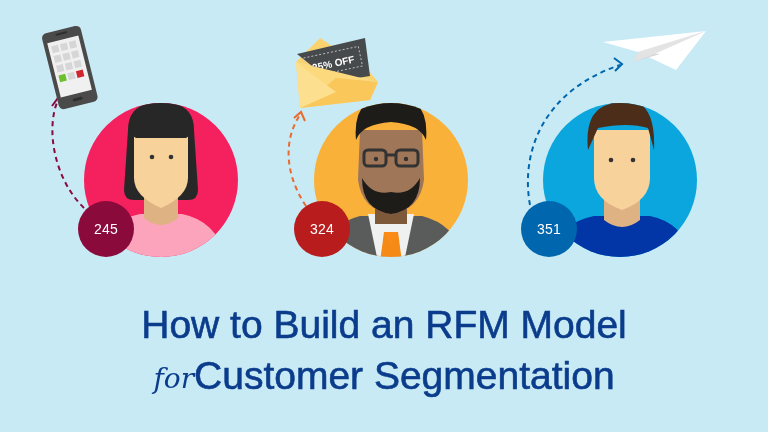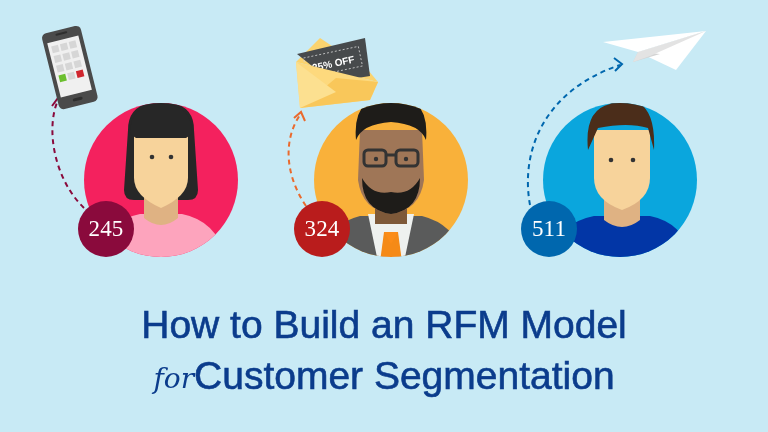--- a/index.html
+++ b/index.html
@@ -6,22 +6,22 @@
   body {
     width: 768px; height: 432px; overflow: hidden;
     background: #c8eaf5;
     font-family: "Liberation Sans", sans-serif;
     position: relative;
   }
   .stage { position: absolute; left: 0; top: 0; width: 768px; height: 432px; }
   .art { position: absolute; left: 0; top: 0; }
   .badge {
     position: absolute; width: 56px; height: 56px; border-radius: 50%;
-    color: #fff; font-size: 23px; display: flex; align-items: center; justify-content: center;
-    font-family: Liberation Serif, serif; letter-spacing: 0.2px;
+    color: #fff; font-size: 14px; display: flex; align-items: center; justify-content: center;
+    font-family: Liberation Sans, sans-serif; letter-spacing: 0.2px;
   }
   .title {
     position: absolute; left: 0; width: 768px; text-align: center;
     color: #0b3c8c; font-family: "Liberation Sans", sans-serif; font-weight: normal;
     font-size: 39px; line-height: 1; white-space: nowrap;
     -webkit-text-stroke: 0.6px #0b3c8c;
   }
   .title.line1 { top: 305px; }
   .title.line2 { top: 356px; }
   .for-script {
@@ -141,17 +141,17 @@
         <path d="M594 130 L650 130 L650 178 Q650 200 622 210 Q594 200 594 178 Z" fill="#f7d39b"></path>
         <path d="M588 150 Q584 110 610 104 Q616 96 630 100 Q656 104 654 150 L648 128 Q628 122 598 128 Z" fill="#4b2d1a"></path>
         <circle cx="611" cy="160" r="2.3" fill="#333"></circle>
         <circle cx="633" cy="160" r="2.3" fill="#333"></circle>
       </g>
     </g>
   </svg>
 
   <div class="badge" style="left:78px; top:201px; background:#8a0a3c;">245</div>
   <div class="badge" style="left:294px; top:201px; background:#b91c1c;">324</div>
-  <div class="badge" style="left:521px; top:201px; background:#0067ae;">511</div>
+  <div class="badge" style="left:521px; top:201px; background:#0067ae;">351</div>
 
   <div class="title line1">How to Build an RFM Model</div>
   <div class="title line2"><span class="for-script">for</span><span>Customer Segmentation</span></div>
 </div>
 
 </body></html>

